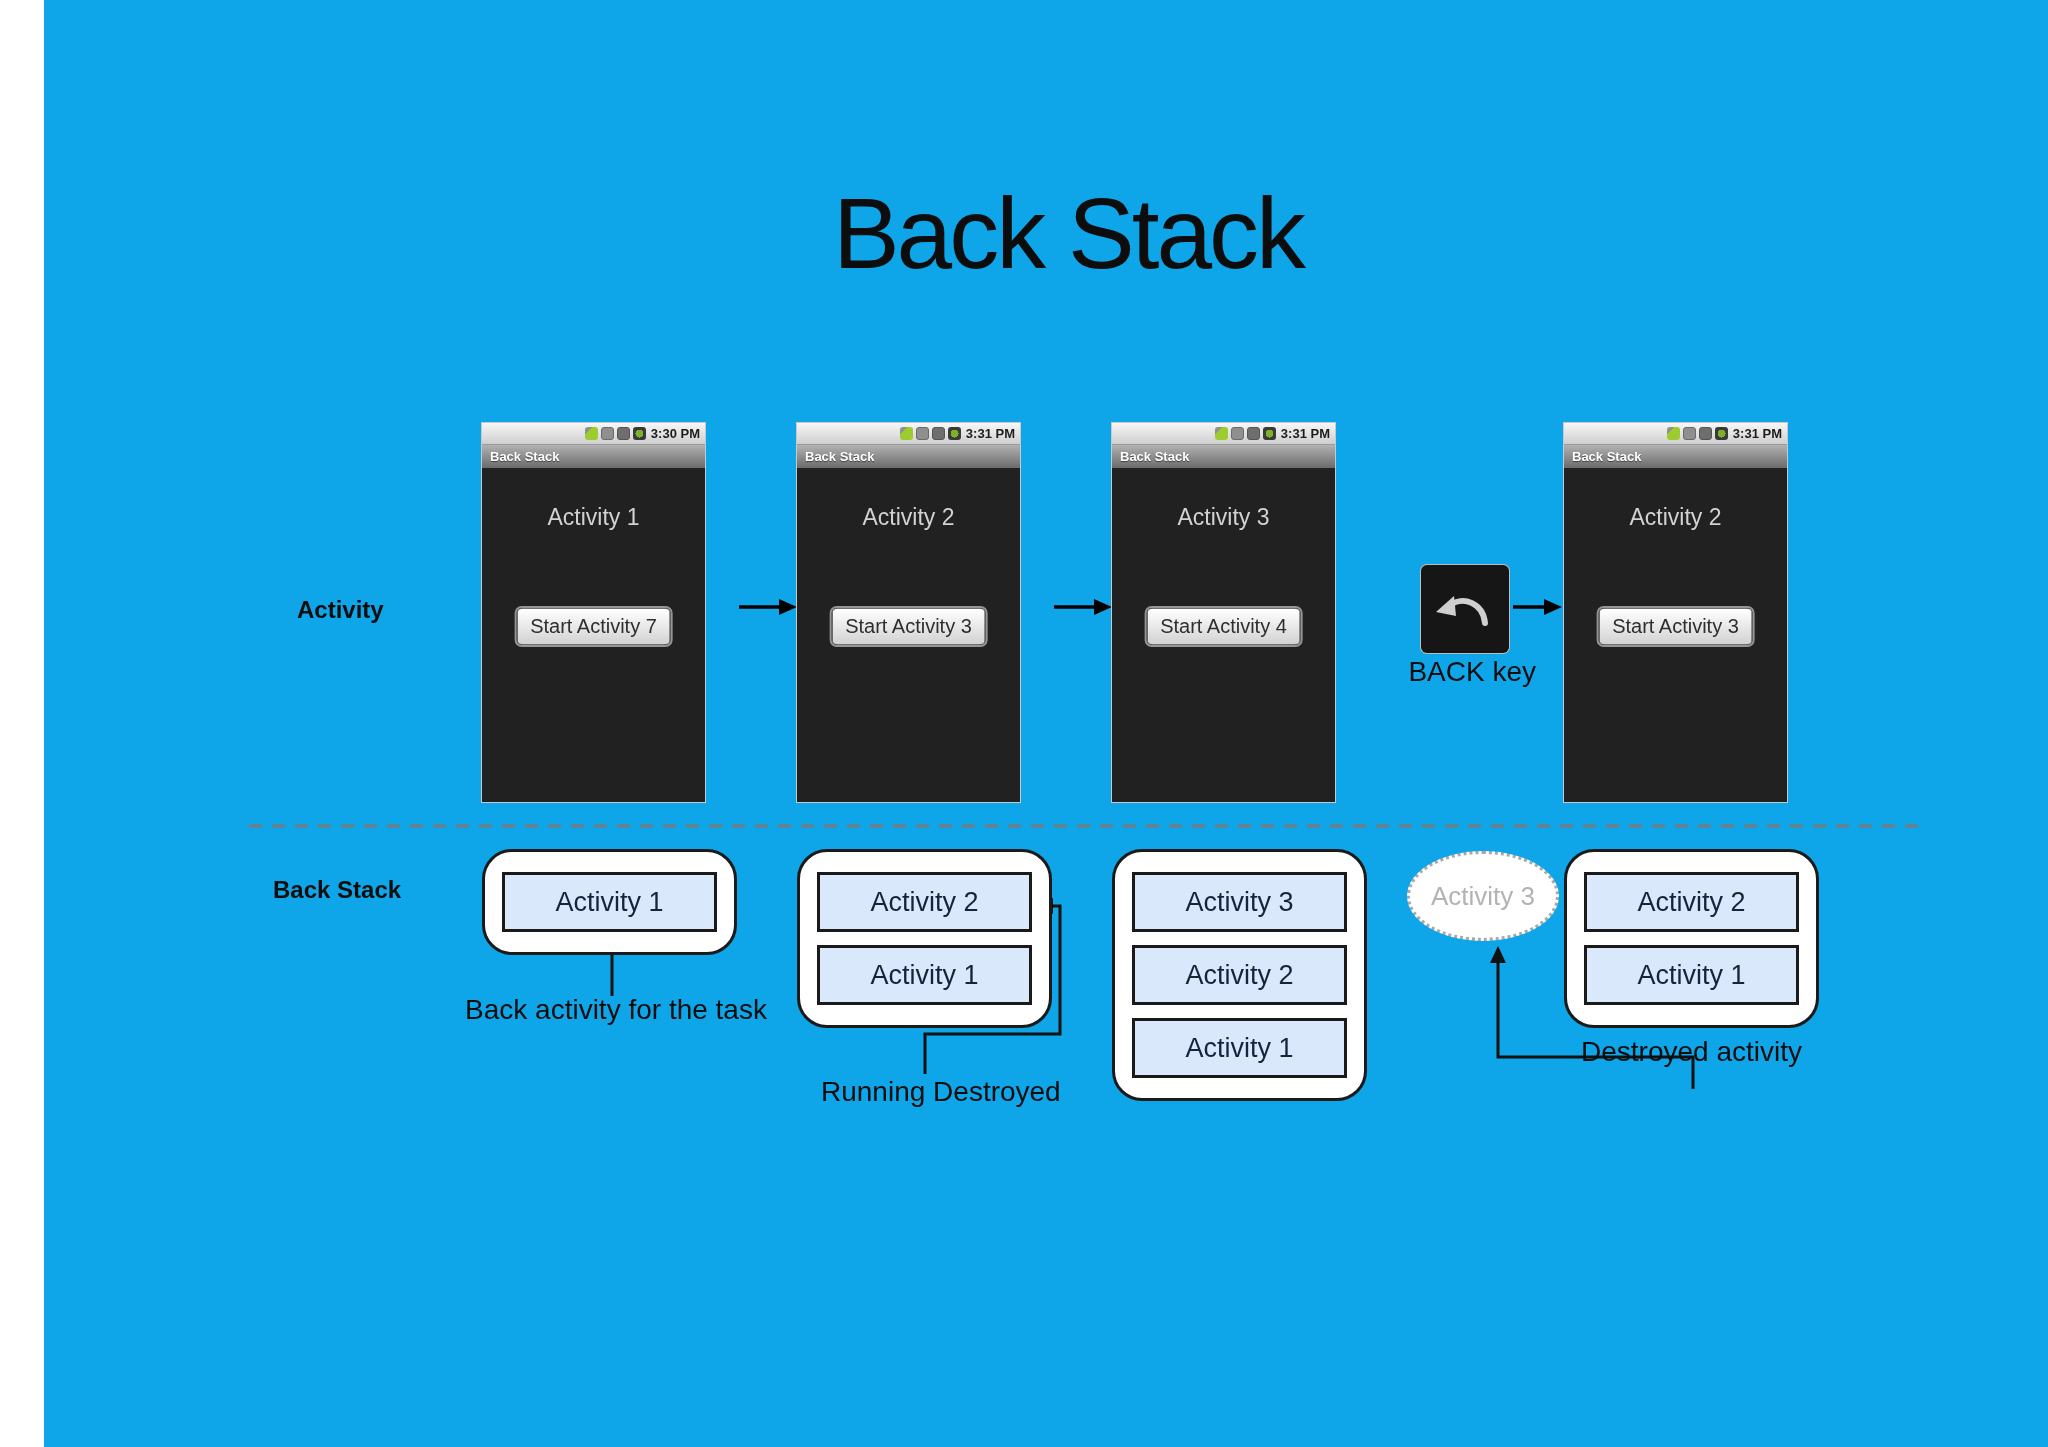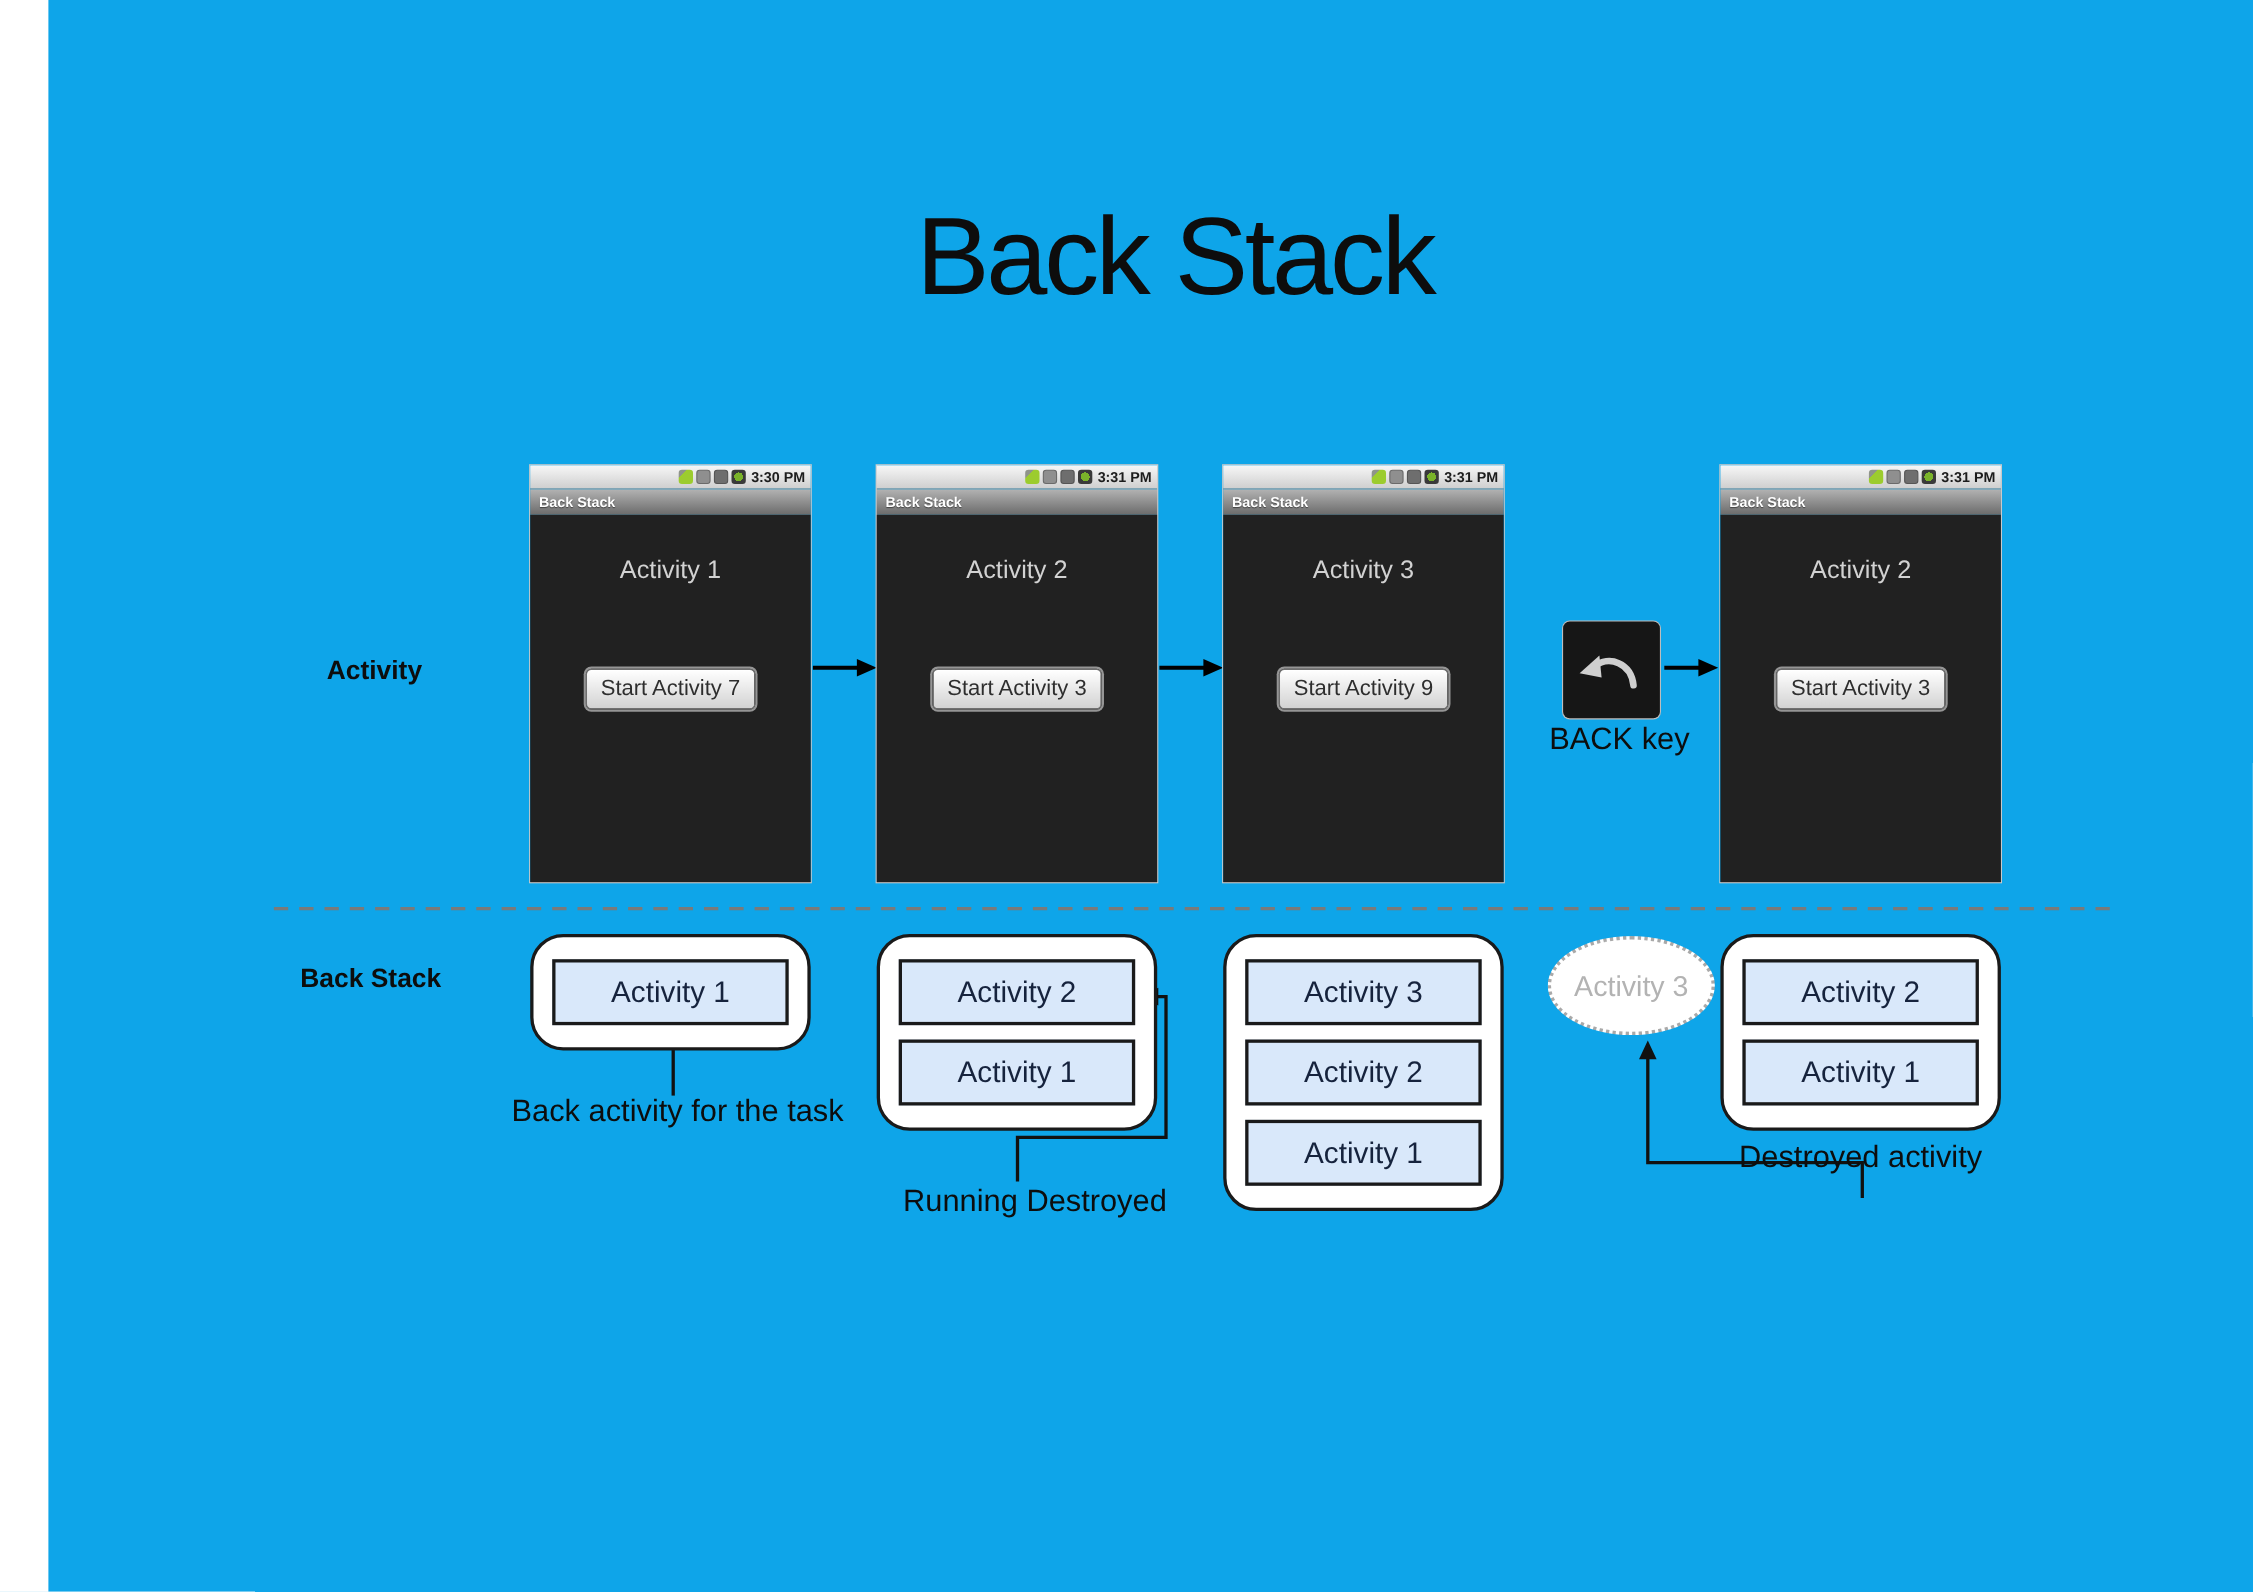--- a/index.html
+++ b/index.html
@@ -10,21 +10,21 @@
   
   .slide-title{
     position:absolute;top:178px;left:0;width:100%;text-align:center;
     font-size:100px;letter-spacing:-3px;font-weight:400;color:#0d0d0d;line-height:1.1;
   }
   
   .row-label{position:absolute;font-weight:700;font-size:24px;color:#0d0d0d;}
   .row-label.activity{left:253px;top:596px;}
   .row-label.backstack{left:229px;top:876px;}
   
-  .phone{position:absolute;top:423px;width:255px;height:379px;box-shadow:0 0 0 1px #c9c9c9;}
+  .phone{position:absolute;top:423px;width:223px;height:379px;box-shadow:0 0 0 1px #c9c9c9;}
   .statusbar{
     height:22px;background:linear-gradient(#f7f7f7,#cfcfcf);
     display:flex;align-items:center;justify-content:flex-end;padding-right:5px;
     border-bottom:1px solid #9a9a9a;box-sizing:border-box;
   }
   .sicon{width:13px;height:13px;border-radius:3px;margin-left:3px;flex:0 0 auto;}
   .sicon.usb{background:linear-gradient(135deg,#8f948a 0 30%,#9ccc2e 30%);}
   .sicon.sd{background:#8f8f8f;border:1px solid #6a6a6a;box-sizing:border-box;}
   .sicon.net{background:#6e6e6e;border:1px solid #555;box-sizing:border-box;}
   .sicon.bat{background:radial-gradient(circle at 50% 50%,#7ab32a 0 4px,#3a3a3a 4px);border-radius:3px;}
@@ -143,21 +143,21 @@
     <div class="statusbar">
       <span class="sicon usb"></span>
       <span class="sicon sd"></span>
       <span class="sicon net"></span>
       <span class="sicon bat"></span>
       <span class="stime">3:31 PM</span>
     </div>
     <div class="titlebar">Back Stack</div>
     <div class="pcontent">
       <div class="aname">Activity 3</div>
-      <button class="abtn">Start Activity 9</button>
+      <button class="abtn">Start Activity 4</button>
     </div>
   </div>
 
   <div class="backkey-tile">
     <svg viewBox="0 0 88 88">
       <path d="M 64 58 C 62 38 42 30 28 41" fill="none" stroke="#cfcfcf" stroke-width="6" stroke-linecap="round"></path>
       <polygon points="15,47 33,31 35,51" fill="#cfcfcf"></polygon>
     </svg>
   </div>
   <div class="backkey-label">BACK key</div>

